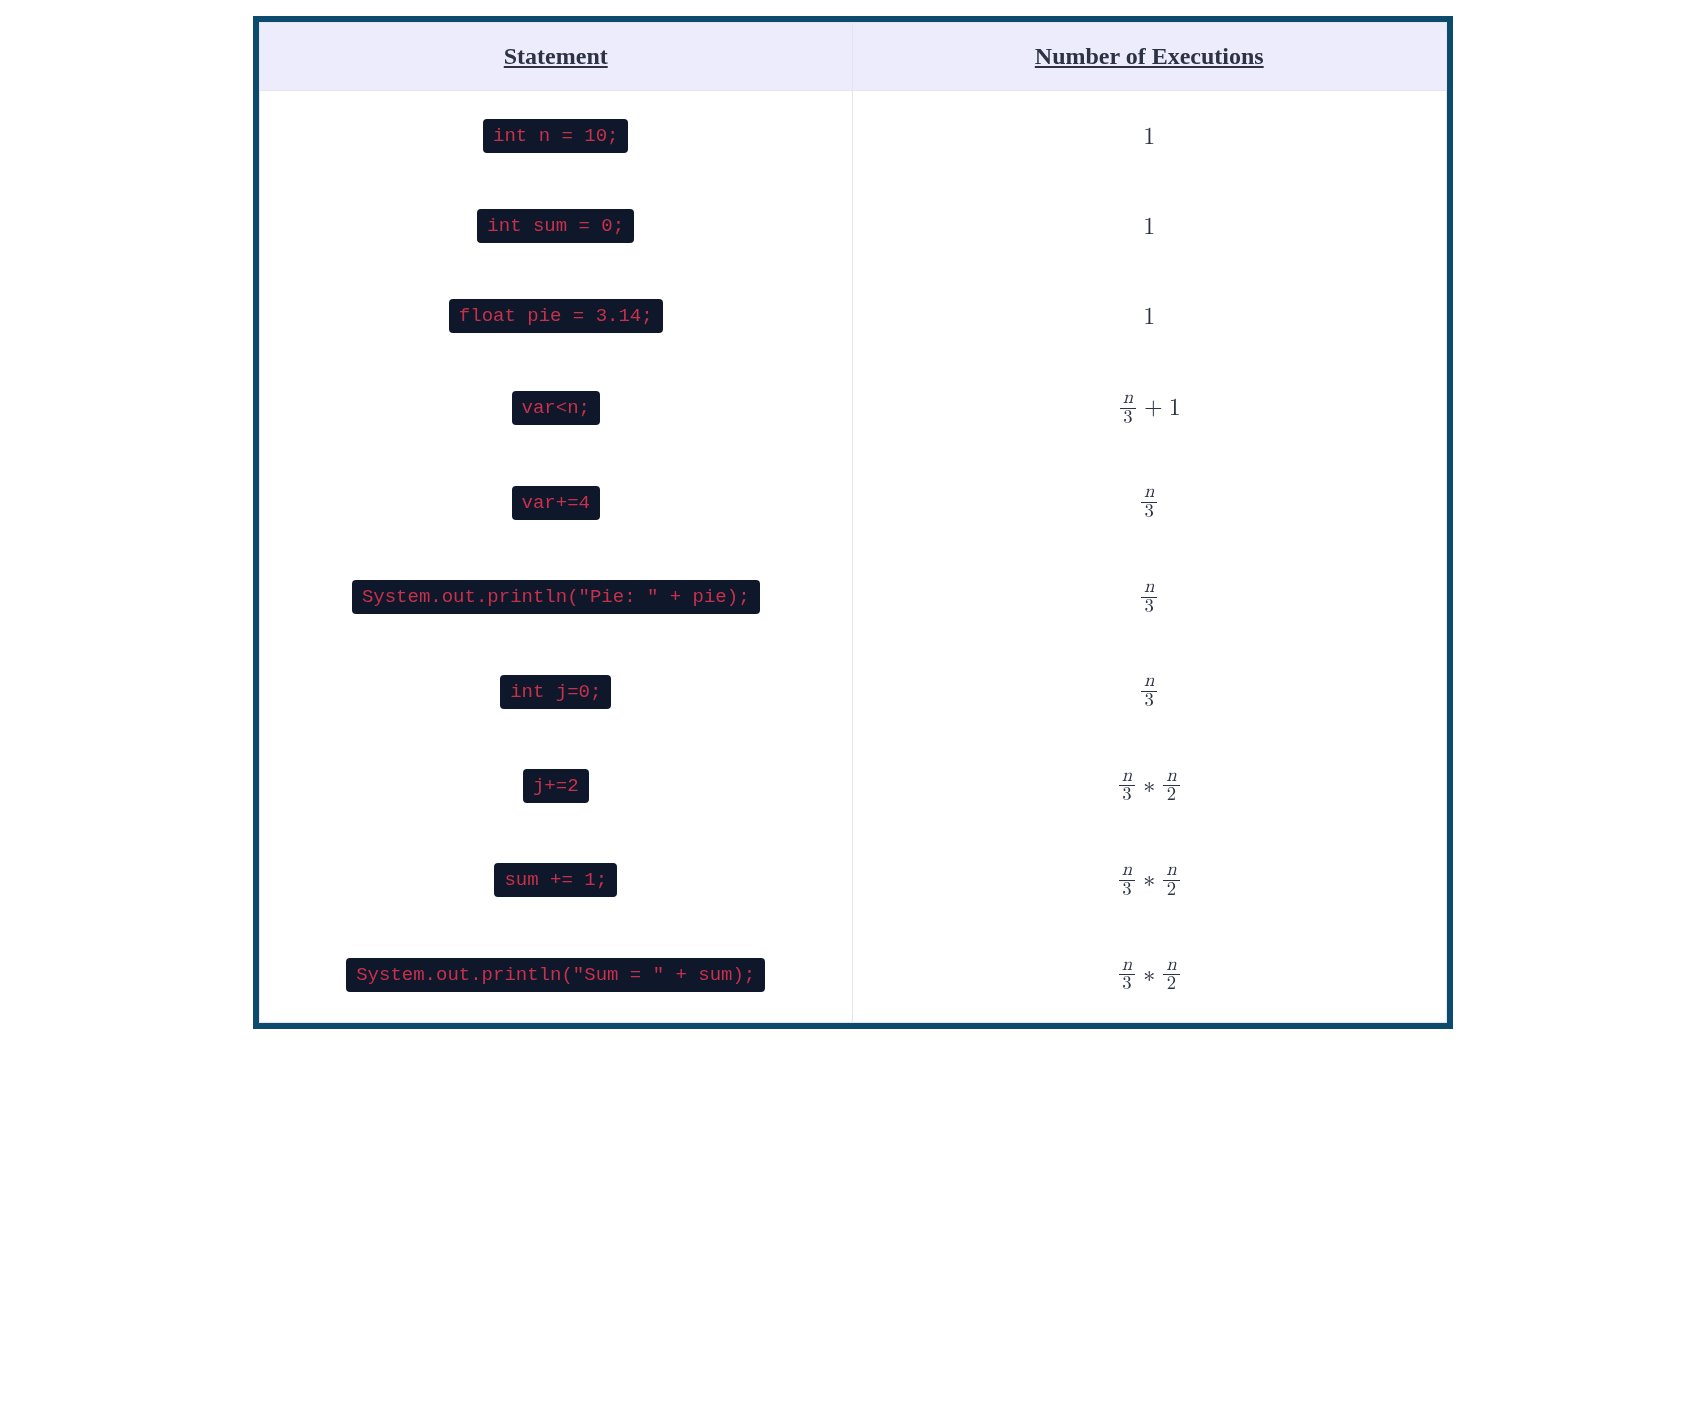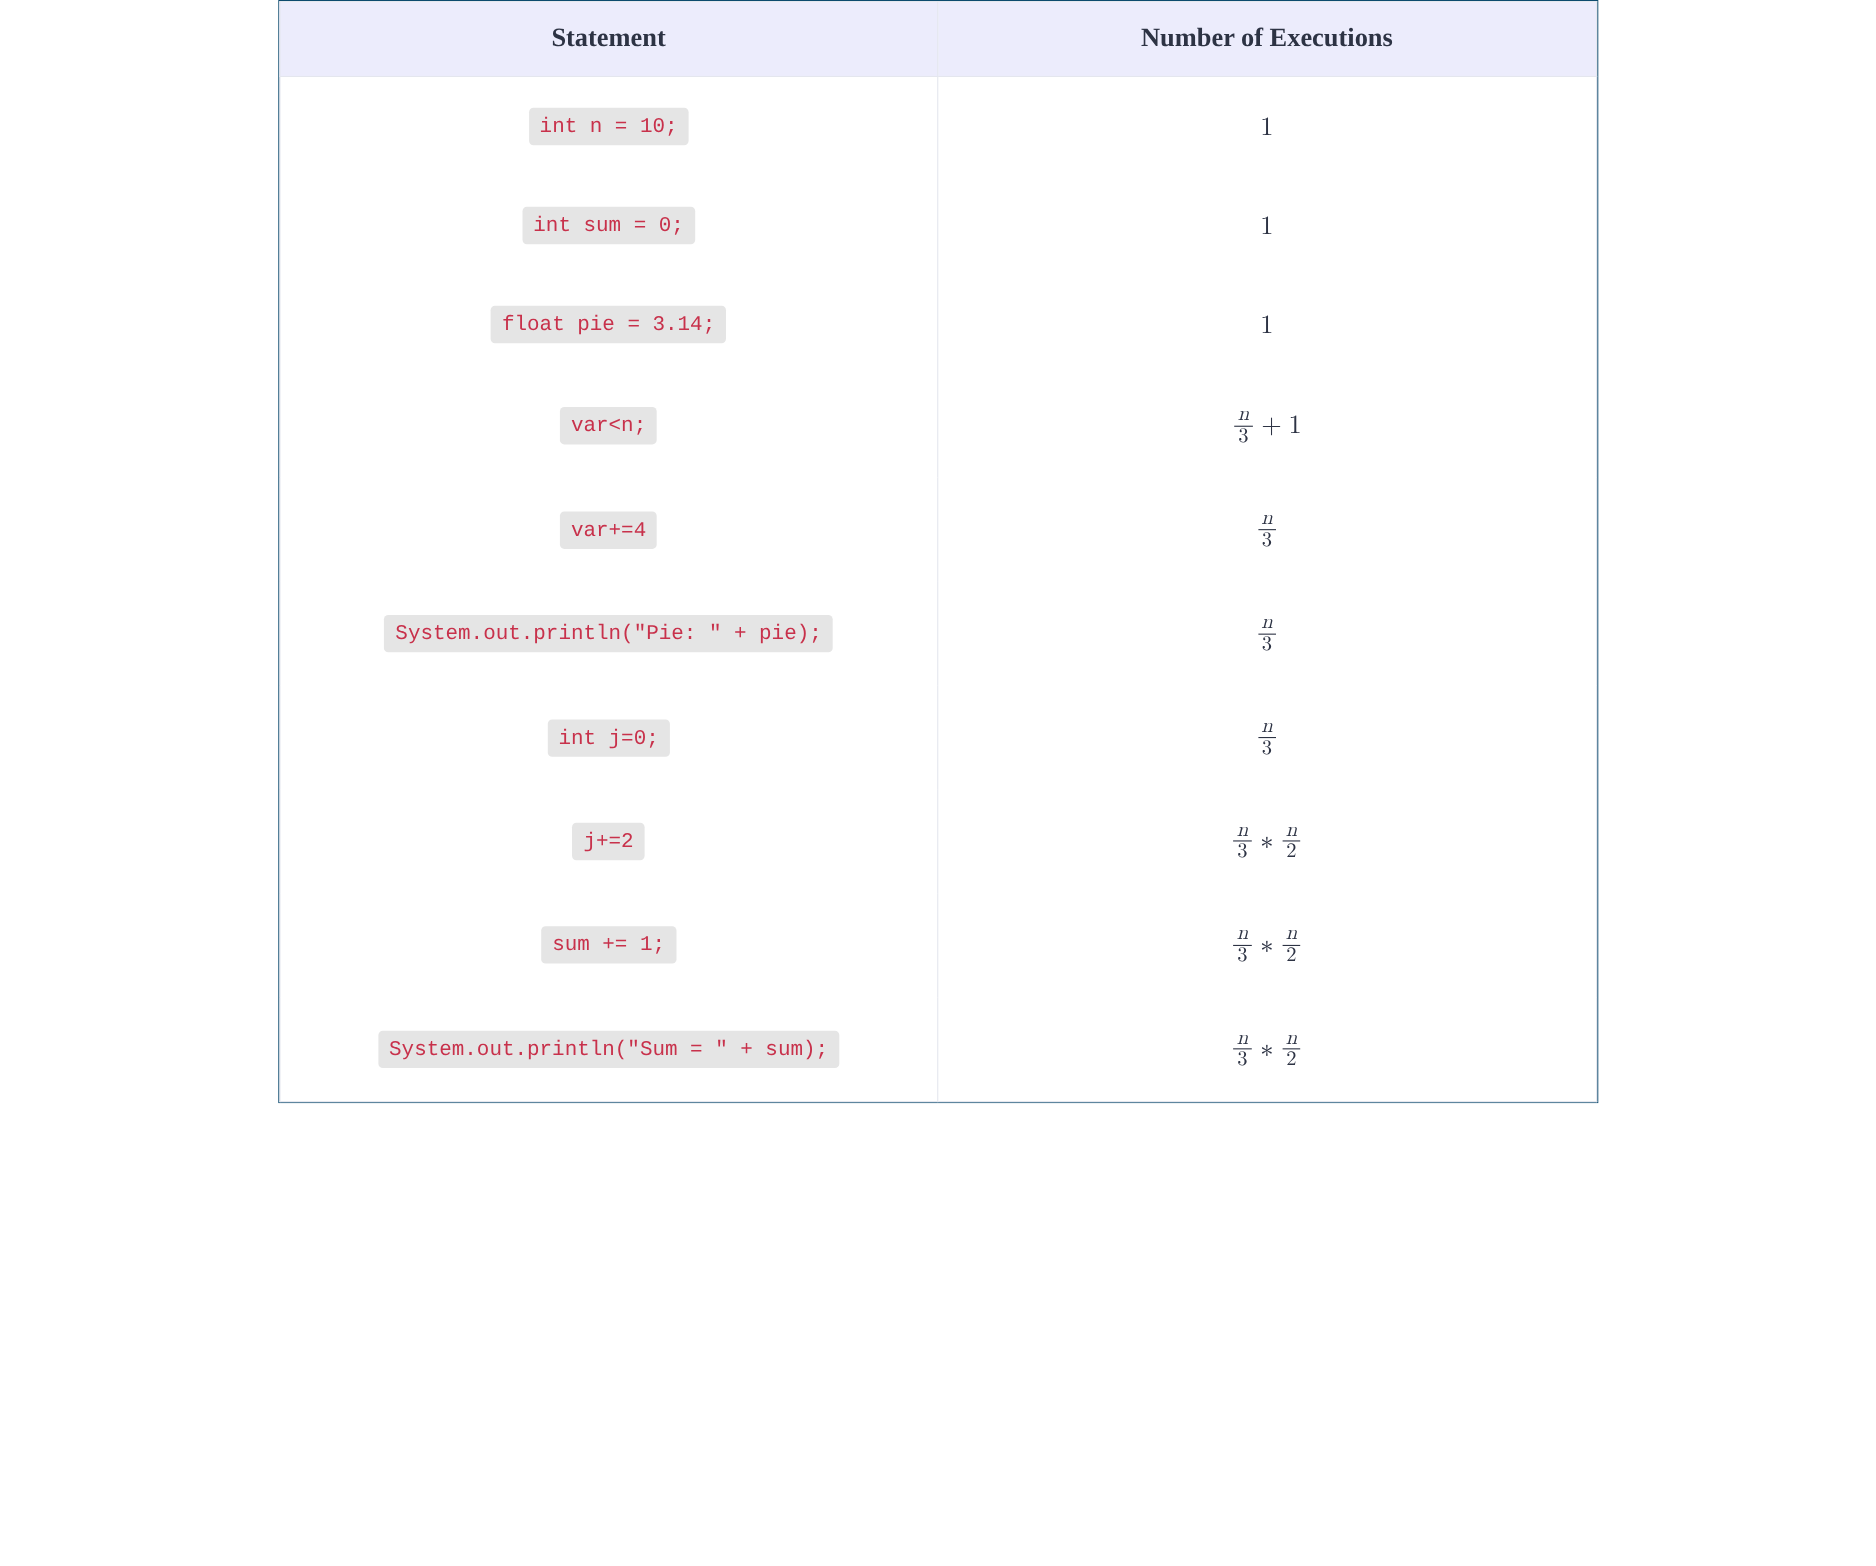--- a/index.html
+++ b/index.html
@@ -4,23 +4,24 @@
 <style>
   html, body {
     margin: 0;
     padding: 0;
     background: #ffffff;
     font-family: Georgia, "Times New Roman", serif;
     color: #2d3344;
   }
   .wrap {
     width: 1200px;
-    margin: 0 auto;
-    border: 1px solid #0c4a6e;
+    margin: 16px auto;
+    border: 6px solid #0c4a6e;
     box-sizing: border-box;
+    text-decoration: underline;
   }
   table {
     width: 100%;
     border-collapse: collapse;
     table-layout: fixed;
   }
   th {
     background: #ececfc;
     font-weight: 700;
     font-size: 24px;
@@ -34,21 +35,21 @@
     border-right: 1px solid #e4e6ee;
     padding: 28px 10px;
     text-align: center;
     vertical-align: middle;
   }
   tr:last-child td {
     border-bottom: 1px solid #e4e6ee;
   }
   code.stmt {
     display: inline-block;
-    background: #e5e5e5;
+    background: #0f172a;
     color: #c8314b;
     font-family: ui-monospace, SFMono-Regular, Menlo, Consolas, "Liberation Mono", monospace;
     font-size: 19px;
     padding: 6px 10px;
     border-radius: 4px;
     white-space: pre;
   }
   
   .math {
     font-family: "Latin Modern Math", "STIX Two Math", "Cambria Math", Georgia, serif;

